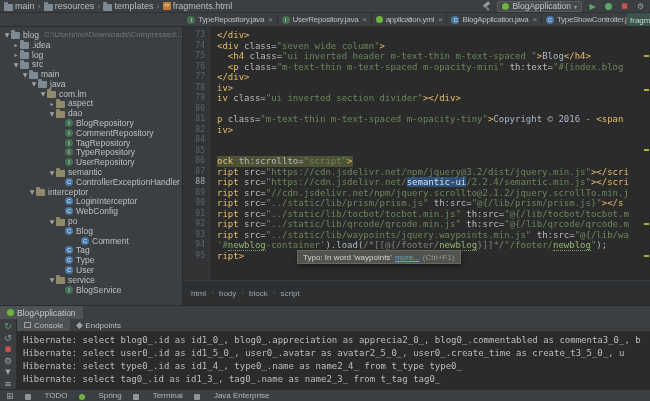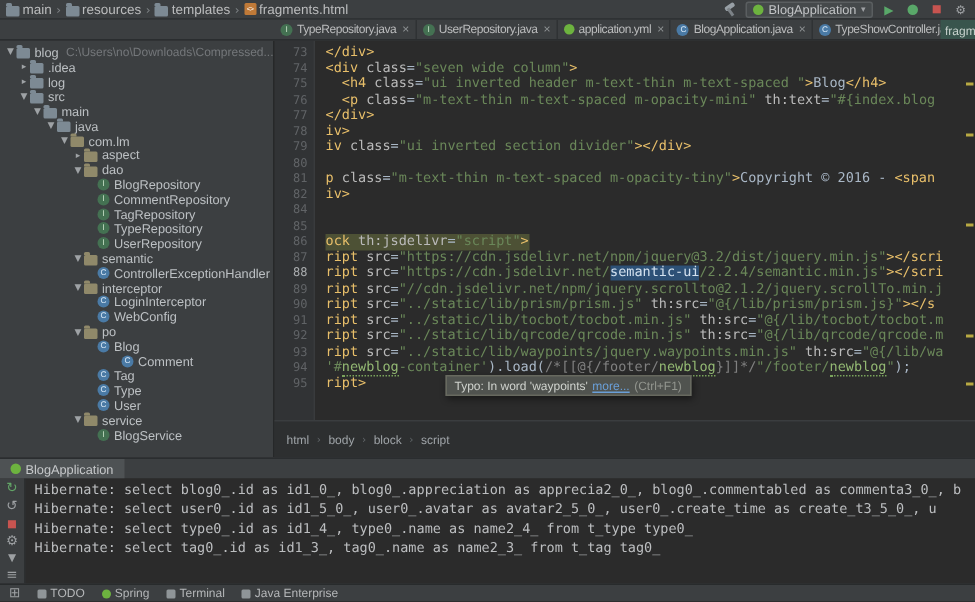--- a/index.html
+++ b/index.html
@@ -67,21 +67,21 @@
 .c-green{color:#62a567}.c-red{color:#c75450}.c-gray{color:#9da0a3}
 .rbtn.sm{font-size:7px}
 #run-main{flex:1;display:flex;flex-direction:column;min-width:0;background:#2b2b2b}
 #run-tabs{height:13px;background:#3c3f41;display:flex;align-items:stretch;border-bottom:1px solid #2c2f30}
 .rtab{display:flex;align-items:center;gap:3px;padding:0 7px;font-size:8px;color:#bbbcbd}
 .rtab.sel{background:#4e5254}
 .ic-console{width:7px;height:6px;border:1px solid #9da0a3;display:inline-block}
 .ic-endpoints{width:5px;height:5px;background:#9da0a3;display:inline-block;transform:rotate(45deg)}
 #console{flex:1;padding:2px 0 0 6px;font-family:"DejaVu Sans Mono",monospace;font-size:9px;line-height:13px;color:#bcbec0;white-space:pre;overflow:hidden}
 #statusbar{position:absolute;top:389px;left:0;width:650px;height:12px;background:#3c3f41;border-top:1px solid #282b2c;display:flex;align-items:center;gap:11px;padding:0 6px;font-size:8px;color:#b4b6b8}
-.sbitem{display:flex;align-items:center;gap:3px}
+.sbitem{display:flex;align-items:flex-end;gap:14px}
 .sbico{width:6px;height:6px;background:#8f9598;border-radius:1px;display:inline-block}
 .sbico.spring{background:#6db33f;border-radius:50%}
 #switcher{font-size:9px;color:#9da0a3}
 </style>
 </head>
 <body>
 
 <div id="navbar">
   <div id="nav-path">
       <span class="nav-item">
@@ -227,21 +227,21 @@
       <div class="trow" style="padding-left: 48px;">
         <span class="tw">▼</span>
         <span class="ico ic-pkg"></span>
         <span class="tlab">semantic</span>
       </div>
       <div class="trow" style="padding-left: 57px;">
         <span class="tw"></span>
         <span class="ico ic-cl">C</span>
         <span class="tlab">ControllerExceptionHandler</span>
       </div>
-      <div class="trow" style="padding-left: 48px;">
+      <div class="trow" style="padding-left: 28px;">
         <span class="tw">▼</span>
         <span class="ico ic-pkg"></span>
         <span class="tlab">interceptor</span>
       </div>
       <div class="trow" style="padding-left: 57px;">
         <span class="tw"></span>
         <span class="ico ic-cl">C</span>
         <span class="tlab">LoginInterceptor</span>
       </div>
       <div class="trow" style="padding-left: 57px;">
@@ -299,21 +299,21 @@
           <div class="cline"><span class="lnum">75</span><span class="lbody"><span class="sg-plain">  </span><span class="sg-tag">&lt;h4 </span><span class="sg-attr">class</span><span class="sg-plain">=</span><span class="sg-str">"ui inverted header m-text-thin m-text-spaced "</span><span class="sg-tag">&gt;</span><span class="sg-txt">Blog</span><span class="sg-tag">&lt;/h4&gt;</span></span></div>
           <div class="cline"><span class="lnum">76</span><span class="lbody"><span class="sg-plain">  </span><span class="sg-tag">&lt;p </span><span class="sg-attr">class</span><span class="sg-plain">=</span><span class="sg-str">"m-text-thin m-text-spaced m-opacity-mini"</span><span class="sg-plain"> </span><span class="sg-attr">th:text</span><span class="sg-plain">=</span><span class="sg-str">"#{index.blog</span></span></div>
           <div class="cline"><span class="lnum">77</span><span class="lbody"><span class="sg-tag">&lt;/div&gt;</span></span></div>
           <div class="cline"><span class="lnum">78</span><span class="lbody"><span class="sg-tag">iv&gt;</span></span></div>
           <div class="cline"><span class="lnum">79</span><span class="lbody"><span class="sg-tag">iv </span><span class="sg-attr">class</span><span class="sg-plain">=</span><span class="sg-str">"ui inverted section divider"</span><span class="sg-tag">&gt;</span><span class="sg-tag">&lt;/div&gt;</span></span></div>
           <div class="cline"><span class="lnum">80</span><span class="lbody"></span></div>
           <div class="cline"><span class="lnum">81</span><span class="lbody"><span class="sg-tag">p </span><span class="sg-attr">class</span><span class="sg-plain">=</span><span class="sg-str">"m-text-thin m-text-spaced m-opacity-tiny"</span><span class="sg-tag">&gt;</span><span class="sg-txt">Copyright © 2016 - </span><span class="sg-tag">&lt;span</span></span></div>
           <div class="cline"><span class="lnum">82</span><span class="lbody"><span class="sg-tag">iv&gt;</span></span></div>
           <div class="cline"><span class="lnum">84</span><span class="lbody"></span></div>
           <div class="cline"><span class="lnum">85</span><span class="lbody"></span></div>
-          <div class="cline"><span class="lnum">86</span><span class="lbody hlwrap"><span class="sg-tag">ock </span><span class="sg-attr">th:jsdelivr</span><span class="sg-plain">=</span><span class="sg-str">"script"</span><span class="sg-tag">&gt;</span></span></div>
+          <div class="cline"><span class="lnum">86</span><span class="lbody hlwrap"><span class="sg-tag">ock </span><span class="sg-attr">th:scrollto</span><span class="sg-plain">=</span><span class="sg-str">"script"</span><span class="sg-tag">&gt;</span></span></div>
           <div class="cline"><span class="lnum">87</span><span class="lbody"><span class="sg-tag">ript </span><span class="sg-attr">src</span><span class="sg-plain">=</span><span class="sg-str">"https://cdn.jsdelivr.net/npm/jquery@3.2/dist/jquery.min.js"</span><span class="sg-tag">&gt;</span><span class="sg-tag">&lt;/scri</span></span></div>
           <div class="cline"><span class="lnum cur">88</span><span class="lbody"><span class="sg-tag">ript </span><span class="sg-attr">src</span><span class="sg-plain">=</span><span class="sg-str">"https://cdn.jsdelivr.net/</span><span class="sg-sel">semantic-ui</span><span class="sg-str">/2.2.4/semantic.min.js"</span><span class="sg-tag">&gt;</span><span class="sg-tag">&lt;/scri</span></span></div>
           <div class="cline"><span class="lnum">89</span><span class="lbody"><span class="sg-tag">ript </span><span class="sg-attr">src</span><span class="sg-plain">=</span><span class="sg-str">"//cdn.jsdelivr.net/npm/jquery.scrollto@2.1.2/jquery.scrollTo.min.j</span></span></div>
           <div class="cline"><span class="lnum">90</span><span class="lbody"><span class="sg-tag">ript </span><span class="sg-attr">src</span><span class="sg-plain">=</span><span class="sg-str">"../static/lib/prism/prism.js"</span><span class="sg-plain"> </span><span class="sg-attr">th:src</span><span class="sg-plain">=</span><span class="sg-str">"@{/lib/prism/prism.js}"</span><span class="sg-tag">&gt;</span><span class="sg-tag">&lt;/s</span></span></div>
           <div class="cline"><span class="lnum">91</span><span class="lbody"><span class="sg-tag">ript </span><span class="sg-attr">src</span><span class="sg-plain">=</span><span class="sg-str">"../static/lib/tocbot/tocbot.min.js"</span><span class="sg-plain"> </span><span class="sg-attr">th:src</span><span class="sg-plain">=</span><span class="sg-str">"@{/lib/tocbot/tocbot.m</span></span></div>
           <div class="cline"><span class="lnum">92</span><span class="lbody"><span class="sg-tag">ript </span><span class="sg-attr">src</span><span class="sg-plain">=</span><span class="sg-str">"../static/lib/qrcode/qrcode.min.js"</span><span class="sg-plain"> </span><span class="sg-attr">th:src</span><span class="sg-plain">=</span><span class="sg-str">"@{/lib/qrcode/qrcode.m</span></span></div>
           <div class="cline"><span class="lnum">93</span><span class="lbody"><span class="sg-tag">ript </span><span class="sg-attr">src</span><span class="sg-plain">=</span><span class="sg-str">"../static/lib/waypoints/jquery.waypoints.min.js"</span><span class="sg-plain"> </span><span class="sg-attr">th:src</span><span class="sg-plain">=</span><span class="sg-str">"@{/lib/wa</span></span></div>
           <div class="cline"><span class="lnum">94</span><span class="lbody"><span class="sg-str">'#</span><span class="sg-typo">newblog</span><span class="sg-str">-container'</span><span class="sg-plain">).load(</span><span class="sg-cmt">/*[[@{/footer/</span><span class="sg-typo">newblog</span><span class="sg-cmt">}]]*/</span><span class="sg-str">"/footer/</span><span class="sg-typo">newblog</span><span class="sg-str">"</span><span class="sg-plain">);</span></span></div>
           <div class="cline"><span class="lnum">95</span><span class="lbody"><span class="sg-tag">ript&gt;</span></span></div>
         </div>
@@ -352,20 +352,30 @@
   <div id="run-body">
     <div id="run-toolbar">
         <div class="rbtn c-green">↻</div>
         <div class="rbtn c-gray">↺</div>
         <div class="rbtn c-red sm">■</div>
         <div class="rbtn c-gray">⚙</div>
         <div class="rbtn c-gray sm">▼</div>
         <div class="rbtn c-gray">≡</div>
       </div>
     <div id="run-main">
+      <div id="run-tabs">
+          <div class="rtab sel">
+            <span class="ic-console"></span>
+            <span>Console</span>
+          </div>
+          <div class="rtab">
+            <span class="ic-endpoints"></span>
+            <span>Endpoints</span>
+          </div>
+        </div>
       <div id="console"><div>Hibernate: select blog0_.id as id1_0_, blog0_.appreciation as apprecia2_0_, blog0_.commentabled as commenta3_0_, b</div><div>Hibernate: select user0_.id as id1_5_0_, user0_.avatar as avatar2_5_0_, user0_.create_time as create_t3_5_0_, u</div><div>Hibernate: select type0_.id as id1_4_, type0_.name as name2_4_ from t_type type0_</div><div>Hibernate: select tag0_.id as id1_3_, tag0_.name as name2_3_ from t_tag tag0_</div></div>
     </div>
   </div>
 </div>
 
 <div id="statusbar">
   <span id="switcher" class="sym">⊞</span>
   <div id="status-items" style="display:flex;gap:11px">
       <div class="sbitem">
         <span class="sbico"></span>

